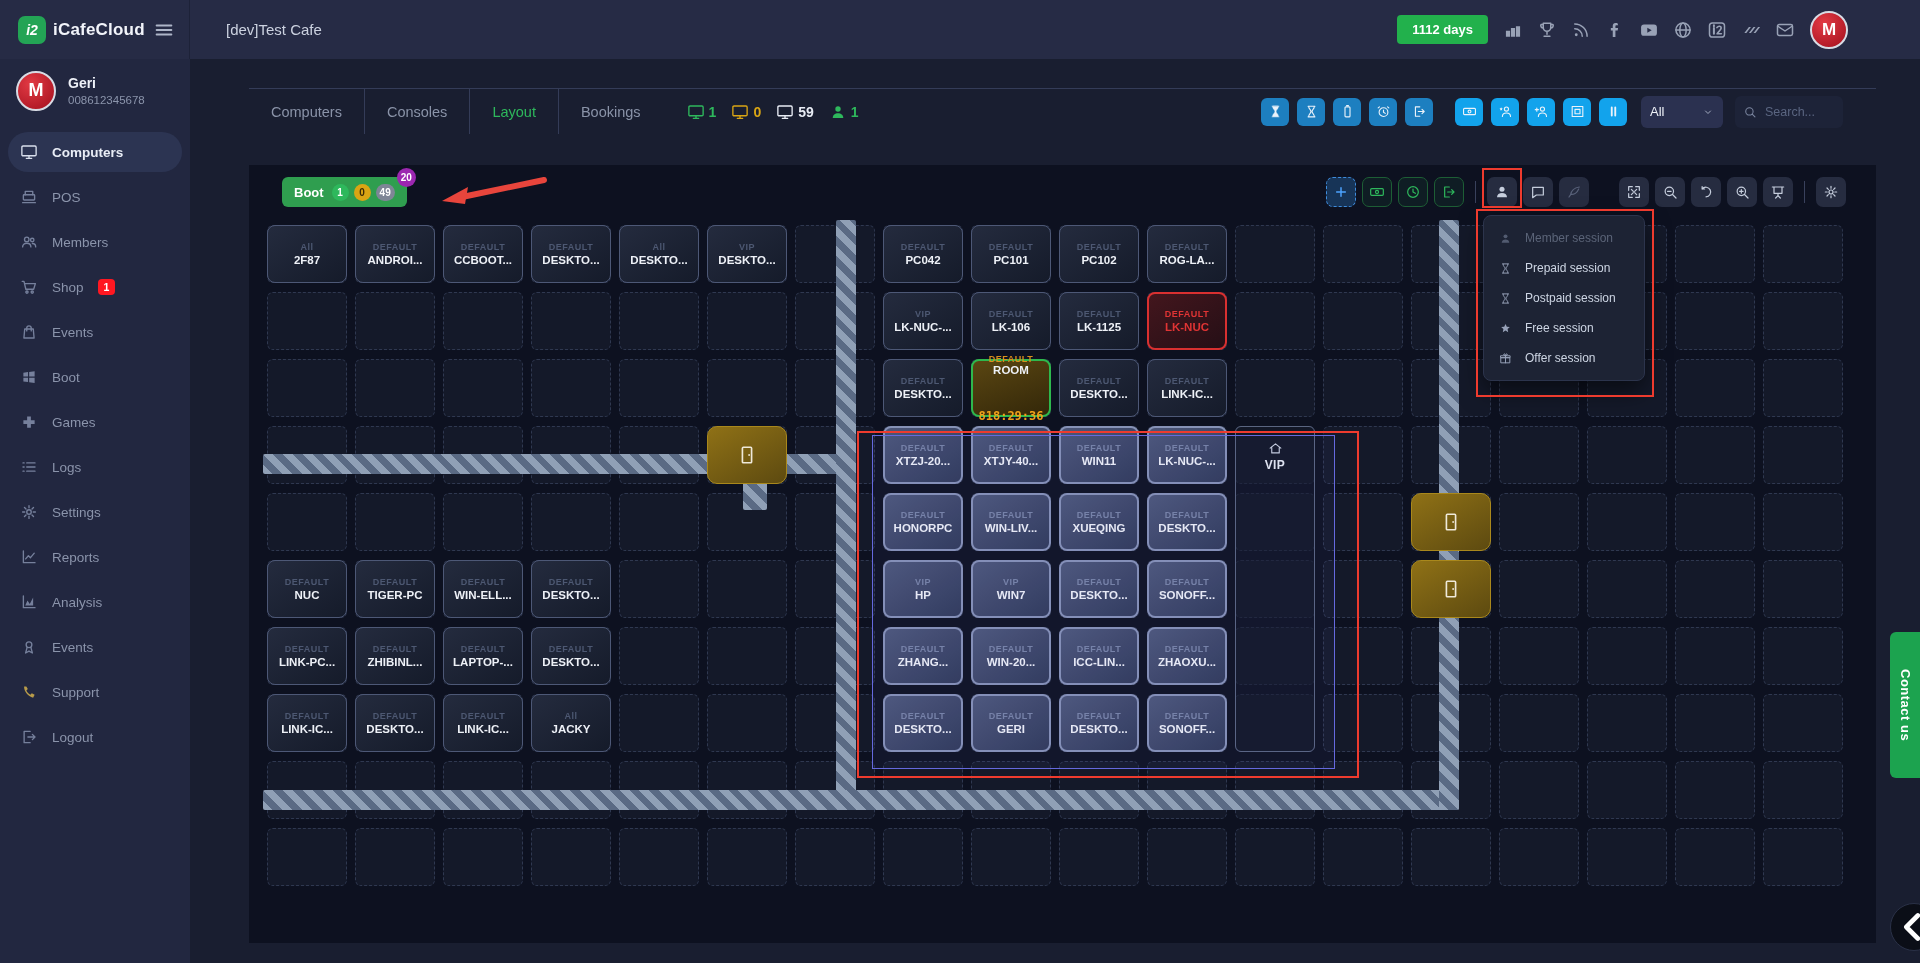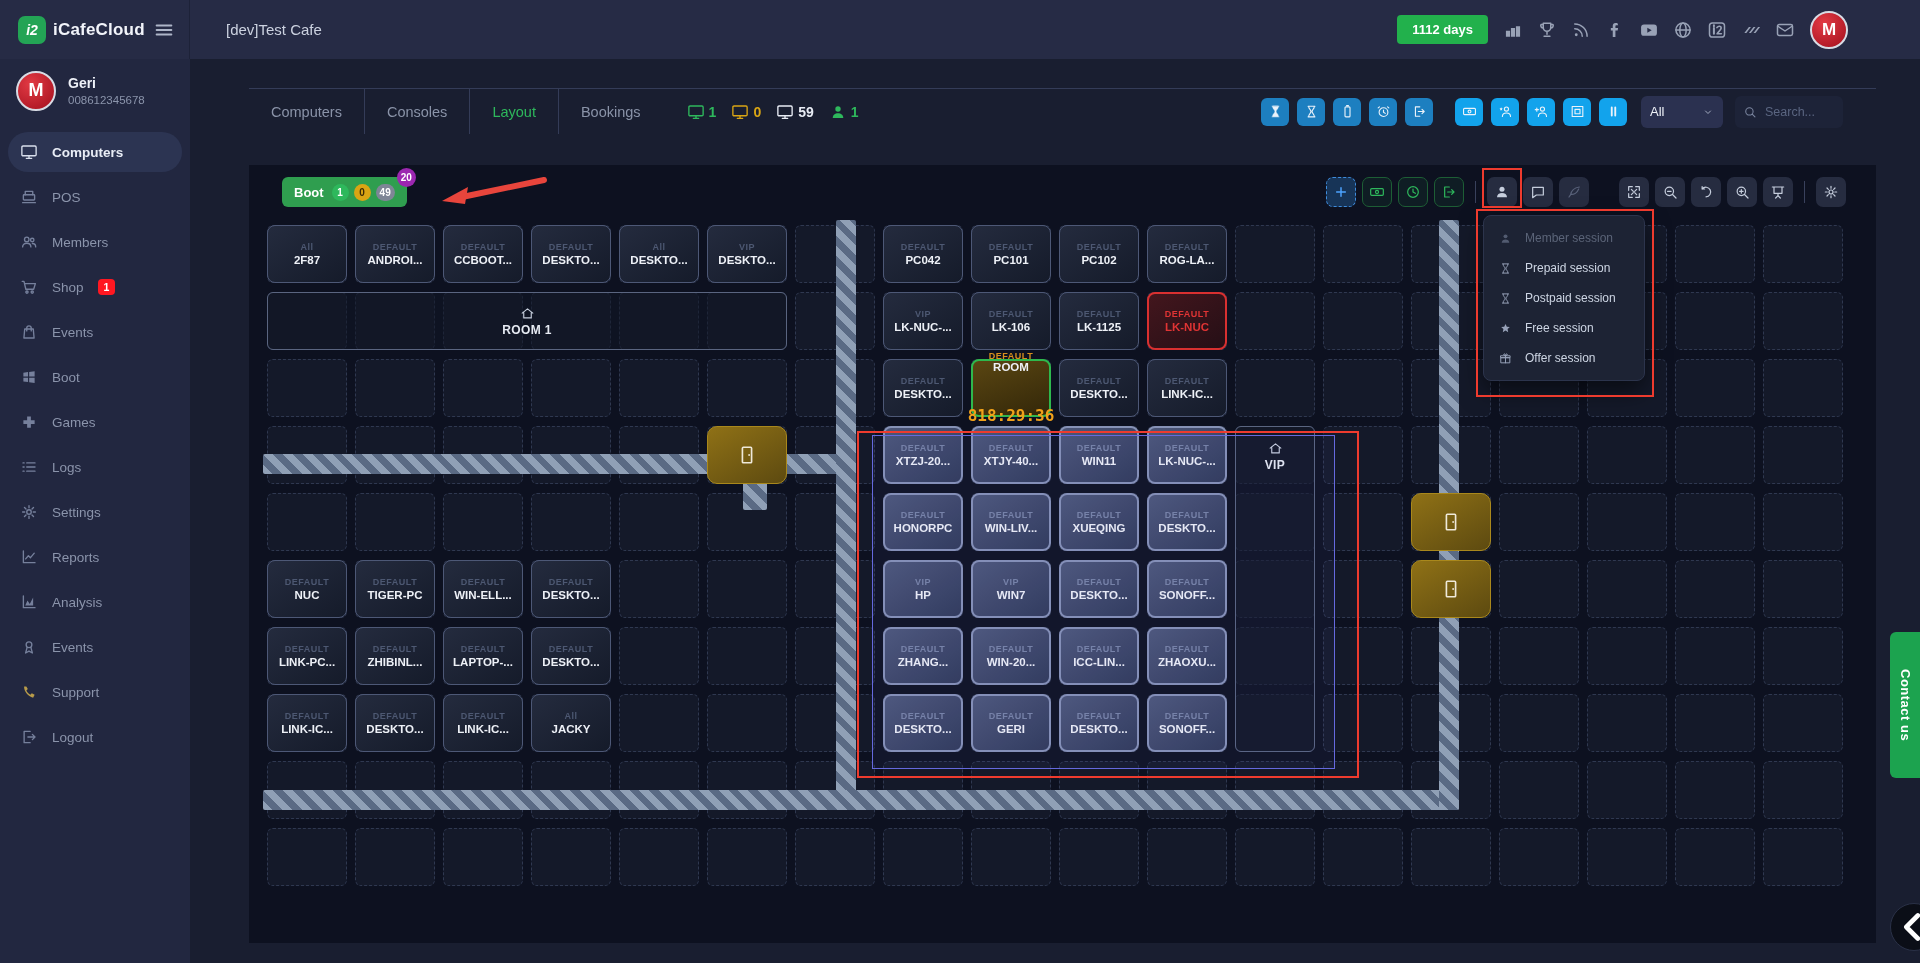--- a/index.html
+++ b/index.html
@@ -79,21 +79,21 @@
   .tile{position:absolute;width:80px;height:58px;border-radius:8px;display:flex;flex-direction:column;align-items:center;
         justify-content:center;gap:2px;background:linear-gradient(145deg,#242b3e,#151b2a);border:1px solid #4d5876;z-index:4;}
   .tile .grp{font-size:9px;font-weight:bold;letter-spacing:.5px;color:#4d5872;}
   .tile .nm{font-size:11.5px;font-weight:bold;color:#eef1f7;}
   .tile.selected{background:linear-gradient(145deg,#4d5779,#303a59);border:2px solid #8692b6;}
   .tile.selected .grp{color:#7884a6;}
   .tile.error{border:2px solid #d93030;background:linear-gradient(145deg,#43161d,#250f16);}
   .tile.error .grp,.tile.error .nm{color:#e03434;}
   .tile.active{border:2px solid #2eb84d;background:linear-gradient(160deg,#5a4612,#332709);gap:0;}
   .tile.active .grp{color:#d78f1c;}
-  .tmr{font-family:"DejaVu Sans Mono",monospace;font-size:16px;font-weight:bold;color:#f0a11a;margin-top:33px;}
+  .tmr{font-family:"DejaVu Sans Mono",monospace;font-size:12px;font-weight:bold;color:#f0a11a;margin-top:33px;}
   .door{position:absolute;width:80px;height:58px;border-radius:10px;background:linear-gradient(150deg,#8f7116,#5d4a10);
         border:1px solid #a9881c;display:flex;align-items:center;justify-content:center;z-index:5;}
   .door-ico{width:22px;height:22px;color:#efe9da;display:inline-flex;}
   .sel-marquee{position:absolute;border:1px solid #6569de;background:rgba(101,105,222,.06);z-index:6;}
   .annot-red{position:absolute;border:2px solid #ee3b2e;z-index:7;}
 
   
   .map-toolbar{position:absolute;top:10px;left:33px;right:30px;height:34px;display:flex;align-items:center;z-index:30;}
   .map-tab{position:relative;height:30px;background:#2f9e4f;border-radius:6px;display:flex;align-items:center;
            padding:0 12px;gap:8px;color:#fff;font-size:13px;font-weight:bold;}
@@ -661,28 +661,20 @@
           <div class="cell" style="left: 1162px; top: 663px; width: 80px; height: 58px;"></div>
           <div class="cell" style="left: 1250px; top: 663px; width: 80px; height: 58px;"></div>
           <div class="cell" style="left: 1338px; top: 663px; width: 80px; height: 58px;"></div>
           <div class="cell" style="left: 1426px; top: 663px; width: 80px; height: 58px;"></div>
           <div class="cell" style="left: 1514px; top: 663px; width: 80px; height: 58px;"></div>
           <div class="wall" style="left: 14px; top: 289px; width: 592px; height: 20px;"></div>
           <div class="wall" style="left: 587px; top: 55px; width: 20px; height: 590px;"></div>
           <div class="wall" style="left: 14px; top: 625px; width: 1196px; height: 20px;"></div>
           <div class="wall" style="left: 1190px; top: 55px; width: 20px; height: 590px;"></div>
           <div class="wall" style="left: 494px; top: 307px; width: 24px; height: 38px;"></div>
-          <div class="room" style="left: 18px; top: 127px; width: 520px; height: 58px;">
-            <span class="room-ico">
-              <svg viewBox="0 0 24 24" fill="none" stroke="currentColor" stroke-width="1.8" stroke-linecap="round" stroke-linejoin="round" style="display:block;width:100%;height:100%">
-                <path d="M3.5 11.5L12 4.5l8.5 7M6 10.2V19h12v-8.8"></path>
-              </svg>
-            </span>
-            <span class="room-name">ROOM 1</span>
-          </div>
           <div class="room vertical" style="left: 986px; top: 261px; width: 80px; height: 326px;">
             <span class="room-ico">
               <svg viewBox="0 0 24 24" fill="none" stroke="currentColor" stroke-width="1.8" stroke-linecap="round" stroke-linejoin="round" style="display:block;width:100%;height:100%">
                 <path d="M3.5 11.5L12 4.5l8.5 7M6 10.2V19h12v-8.8"></path>
               </svg>
             </span>
             <span class="room-name">VIP</span>
           </div>
           <div class="tile" style="left: 18px; top: 60px;">
             <span class="grp">All</span>

